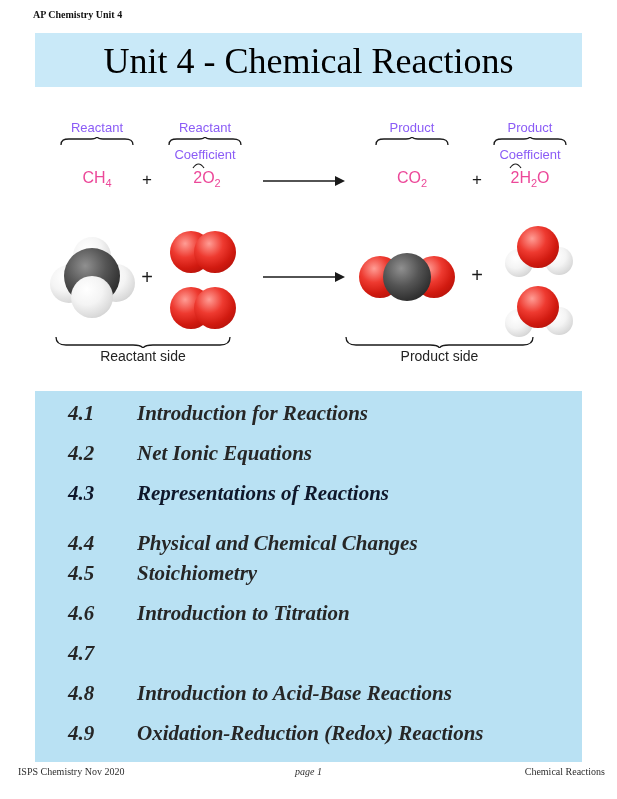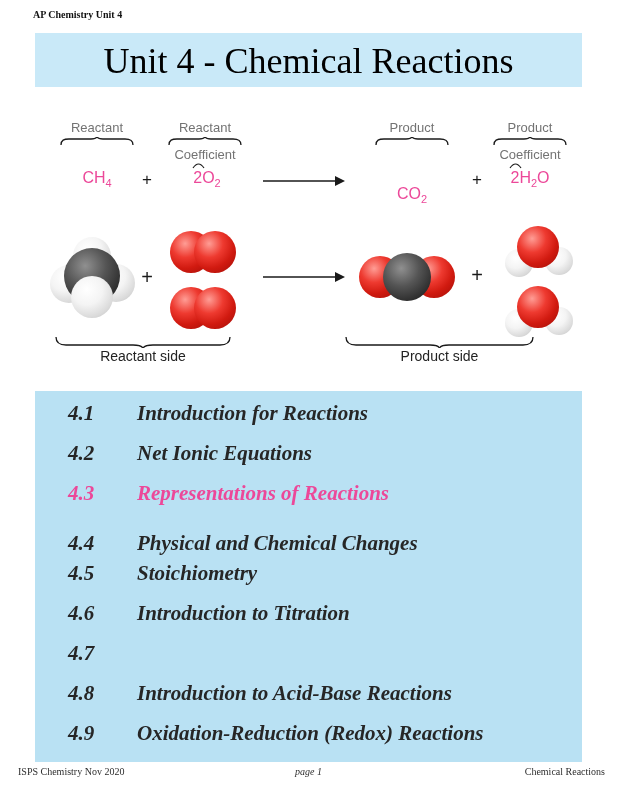--- a/index.html
+++ b/index.html
@@ -9,21 +9,21 @@
   
   .ap-label{position:absolute;left:33px;top:9px;font-family:"Liberation Serif",serif;
             font-size:10px;font-weight:bold;color:#111;}
 
   
   .title-bar{position:absolute;left:35px;top:33px;width:547px;height:54px;background:#c9e9f8;}
   .title-bar .title{display:block;width:100%;text-align:center;line-height:56px;
             font-family:"Liberation Serif",serif;font-size:36px;color:#000000;}
 
   
-  .eq-label{position:absolute;font-size:13px;color:#737373;text-align:center;}
+  .eq-label{position:absolute;font-size:13px;color:#8b5cf6;text-align:center;}
   .eq-formula{position:absolute;font-size:16px;color:#ec4899;text-align:center;white-space:nowrap;}
   .eq-formula sub{font-size:11px;}
   .plus{position:absolute;font-size:17px;color:#1a1a1a;text-align:center;}
   .coef{position:relative;display:inline-block;}
   .hat{position:absolute;top:-7px;left:-2px;}
   .brace,.arrow{position:absolute;}
 
   
   .mol{position:absolute;}
   .sph{position:absolute;border-radius:50%;}
@@ -33,21 +33,21 @@
   .side-label{position:absolute;font-size:14px;color:#222;text-align:center;}
   .mol-plus{font-size:20px;}
 
   
   .toc-box{position:absolute;left:35px;top:391px;width:547px;height:371px;background:#b9e1f3;}
   .toc-row{position:absolute;left:35px;width:547px;height:32px;
            font-family:"Liberation Serif",serif;font-style:italic;font-weight:bold;
            font-size:21px;color:#262626;}
   .toc-row .num{position:absolute;left:33px;top:0;}
   .toc-row .ttl{position:absolute;left:102px;top:0;white-space:nowrap;}
-  .toc-row.green{color:#ec4899;}
+  .toc-row.green{color:#0f172a;}
 
   
   .footer-text{position:absolute;top:766px;font-family:Liberation Serif, serif;
                font-size:10px;color:#2e2e2e;white-space:nowrap;}
   .f-left{left:18px;}
   .f-center{left:0;width:617px;text-align:center;font-style:italic;}
   .f-right{right:12px;}
 </style>
 </head>
 <body>
@@ -88,21 +88,21 @@
 
   <div class="eq-formula" style="left:177px;top:169px;width:60px;"><span class="coef"><svg class="hat" width="15" height="7">
           <path d="M2,6 Q7.5,-2 13,6" fill="none" stroke="#1a1a1a" stroke-width="1.2"></path>
         </svg><span>2</span></span><span>O</span><sub>2</sub></div>
 
   <svg class="arrow" style="left:262px;top:174px;" width="84" height="14">
     <line x1="1" y1="7" x2="74" y2="7" stroke="#1a1a1a" stroke-width="1.4"></line>
     <polygon points="73,2 83,7 73,12" fill="#1a1a1a"></polygon>
   </svg>
 
-  <div class="eq-formula" style="left:380px;top:169px;width:64px;margin-top:16px;"><span>CO</span><sub>2</sub></div>
+  <div class="eq-formula" style="left:380px;top:169px;width:64px;"><span>CO</span><sub>2</sub></div>
 
   <div class="plus" style="left:462px;top:170px;width:30px;">+</div>
 
   <div class="eq-formula" style="left:500px;top:169px;width:60px;"><span class="coef"><svg class="hat" width="15" height="7">
           <path d="M2,6 Q7.5,-2 13,6" fill="none" stroke="#1a1a1a" stroke-width="1.2"></path>
         </svg><span>2</span></span><span>H</span><sub>2</sub><span>O</span></div>
 
   <div class="mol" style="left:50px;top:230px;width:90px;height:98px;">
     <div class="sph sph-white" style="left:23px;top:7px;width:38px;height:38px;z-index:1;"></div>
     <div class="sph sph-white" style="left:0px;top:35px;width:38px;height:38px;z-index:1;"></div>

